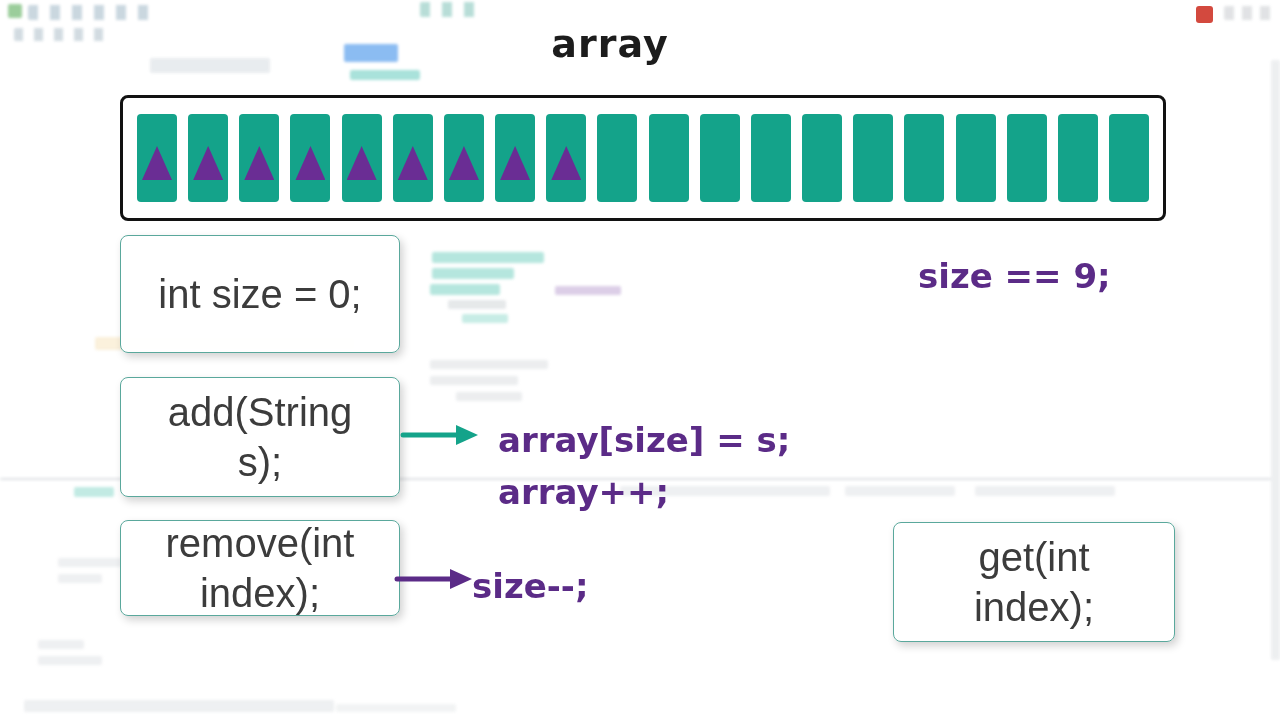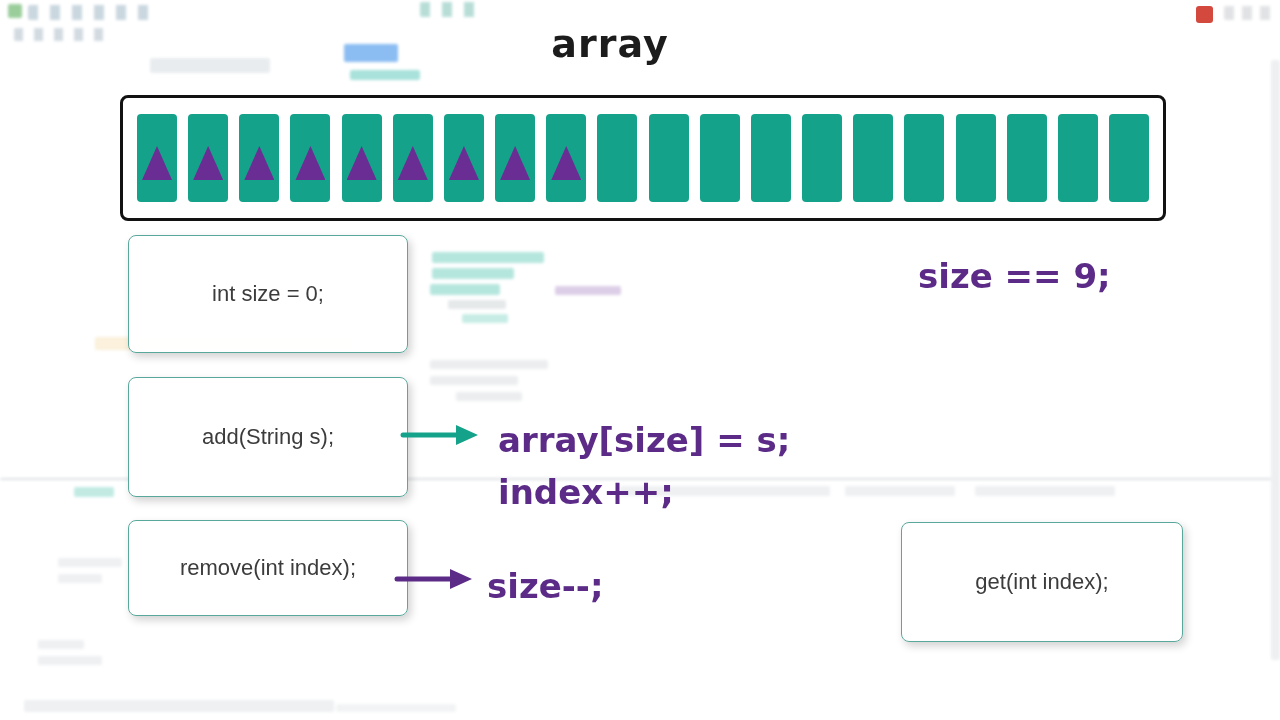--- a/index.html
+++ b/index.html
@@ -107,44 +107,43 @@
   .card {
     position: absolute;
     background: rgba(255,255,255,.97);
     border: 1px solid var(--card-border);
     border-radius: 8px;
     box-shadow: 3px 4px 8px rgba(0,0,0,.18);
     display: flex;
     align-items: center;
     justify-content: center;
     text-align: center;
-    font-size: 22px;
+    font-size: 40px;
     line-height: 1.25;
     color: var(--card-text);
     padding: 8px 20px;
-    margin-left: 8px;
   }
   .card-size    { left:120px; top:235px; width:280px; height:118px; }
   .card-add     { left:120px; top:377px; width:280px; height:120px; }
   .card-remove  { left:120px; top:520px; width:280px; height:96px; }
   .card-getsize { left:890px; top:377px; width:265px; height:120px; }
   .card-get     { left:893px; top:522px; width:282px; height:120px; }
 
   
   .purple-text {
     position: absolute;
     font-family: "DejaVu Sans", sans-serif;
     font-weight: 700;
     font-size: 34px;
     color: var(--purple);
     white-space: nowrap;
   }
   .size-state    { left:918px; top:256px;text-align:center; }
   .add-effect    { left:498px; top:414px; line-height: 52px; }
-  .remove-effect { left:487px; top:566px; }
+  .remove-effect { left:472px; top:566px; }
 
   
   .arrow { position: absolute; overflow: visible; }
   .arrow-add    { left:400px; top:422px; }
   .arrow-remove { left:394px; top:566px; }
   .arrow-line-teal   { stroke: var(--teal);   stroke-width: 5; stroke-linecap: round; }
   .arrow-head-teal   { fill:   var(--teal); }
   .arrow-line-purple { stroke: var(--purple); stroke-width: 5; stroke-linecap: round; }
   .arrow-head-purple { fill:   var(--purple); }
 </style>
@@ -242,21 +241,21 @@
     <span>add(String s);</span>
   </div>
 
   <svg class="arrow arrow-add" width="80" height="26" viewBox="0 0 80 26">
     <line class="arrow-line-teal" x1="3" y1="13" x2="58" y2="13"></line>
     <polygon class="arrow-head-teal" points="56,3 78,13 56,23"></polygon>
   </svg>
 
   <div class="purple-text add-effect">
     <div>array[size] = s;</div>
-    <div>index++;</div>
+    <div>array++;</div>
   </div>
 
 
   <div class="card card-remove">
     <span>remove(int index);</span>
   </div>
 
   <svg class="arrow arrow-remove" width="80" height="26" viewBox="0 0 80 26">
     <line class="arrow-line-purple" x1="3" y1="13" x2="58" y2="13"></line>
     <polygon class="arrow-head-purple" points="56,3 78,13 56,23"></polygon>

